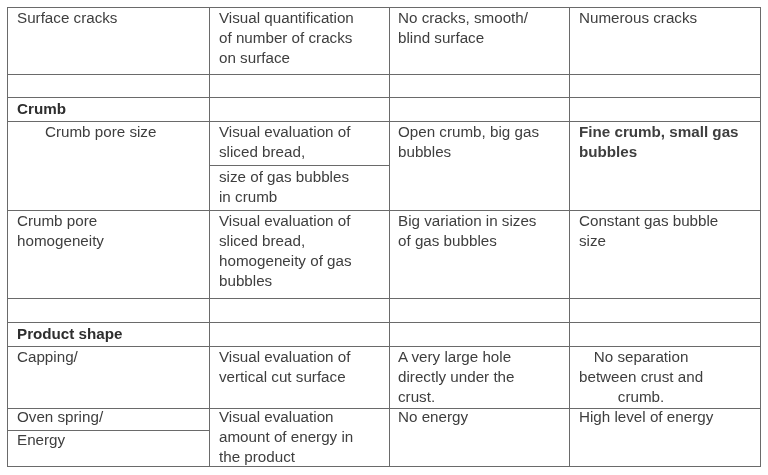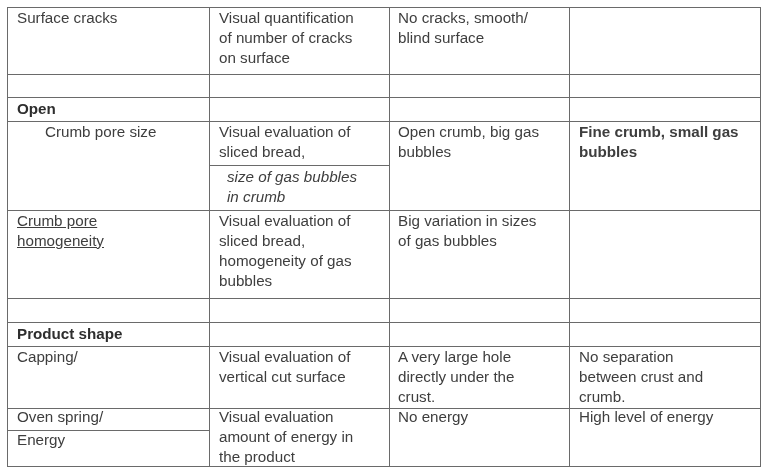--- a/index.html
+++ b/index.html
@@ -34,51 +34,54 @@
   <div class="vl" style="left:389px;top:7px;height:460px;"></div>
   <div class="vl" style="left:569px;top:7px;height:460px;"></div>
   <div class="vl" style="left:760px;top:7px;height:460px;"></div>
 
   <div class="cell" style="left:17px;top:8px;">Surface cracks</div>
   <div class="cell" style="left:219px;top:8px;">Visual quantification
 of number of cracks
 on surface</div>
   <div class="cell" style="left:398px;top:8px;">No cracks, smooth/
 blind surface</div>
+  <div class="cell" style="left:579px;top:8px;">Numerous cracks</div>
 
-  <div class="cell bold" style="left:17px;top:99px;">Open</div>
+  <div class="cell bold" style="left:17px;top:99px;">Crumb</div>
 
   <div class="cell" style="left:17px;top:122px;margin-left:28px;">Crumb pore size</div>
   <div class="cell" style="left:219px;top:122px;">Visual evaluation of
 sliced bread,</div>
-  <div class="cell" style="left:227px;top:167px;font-style:italic;">size of gas bubbles
+  <div class="cell" style="left:219px;top:167px;">size of gas bubbles
 in crumb</div>
   <div class="cell" style="left:398px;top:122px;">Open crumb, big gas
 bubbles</div>
   <div class="cell" style="left:579px;top:122px;font-weight:bold;">Fine crumb, small gas
 bubbles</div>
 
-  <div class="cell" style="left:17px;top:211px;text-decoration:underline;">Crumb pore
+  <div class="cell" style="left:17px;top:211px;">Crumb pore
 homogeneity</div>
   <div class="cell" style="left:219px;top:211px;">Visual evaluation of
 sliced bread,
 homogeneity of gas
 bubbles</div>
   <div class="cell" style="left:398px;top:211px;">Big variation in sizes
 of gas bubbles</div>
+  <div class="cell" style="left:579px;top:211px;">Constant gas bubble
+size</div>
 
   <div class="cell bold" style="left:17px;top:324px;">Product shape</div>
 
   <div class="cell" style="left:17px;top:347px;">Capping/</div>
   <div class="cell" style="left:219px;top:347px;">Visual evaluation of
 vertical cut surface</div>
   <div class="cell" style="left:398px;top:347px;">A very large hole
 directly under the
 crust.</div>
-  <div class="cell" style="left:579px;top:347px;">No separation
+  <div class="cell" style="left:579px;top:347px;text-align:center;">No separation
 between crust and
 crumb.</div>
 
   <div class="cell" style="left:17px;top:407px;">Oven spring/</div>
   <div class="cell" style="left:17px;top:430px;">Energy</div>
   <div class="cell" style="left:219px;top:407px;">Visual evaluation
 amount of energy in
 the product</div>
   <div class="cell" style="left:398px;top:407px;">No energy</div>
   <div class="cell" style="left:579px;top:407px;">High level of energy</div>

